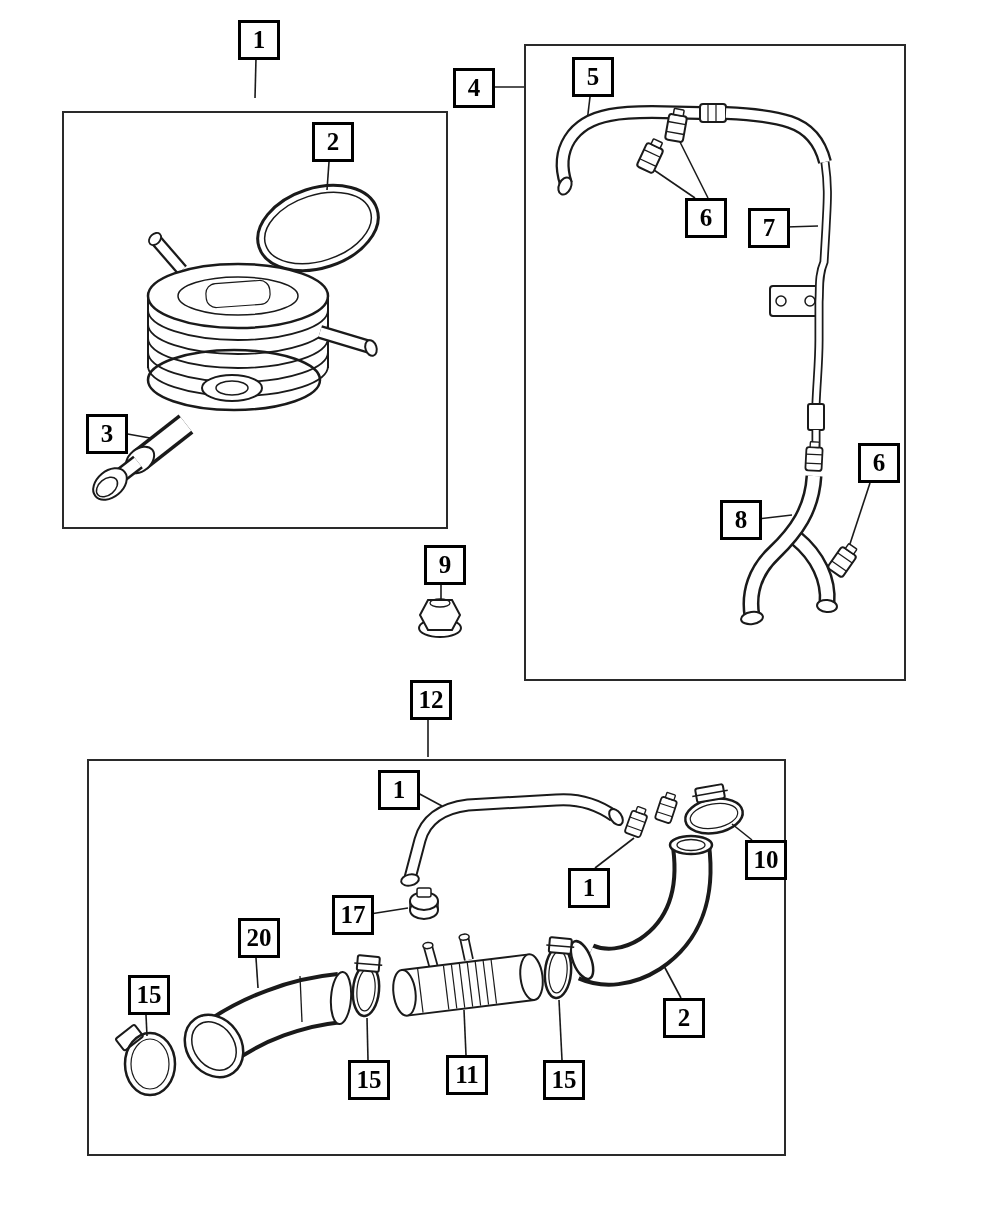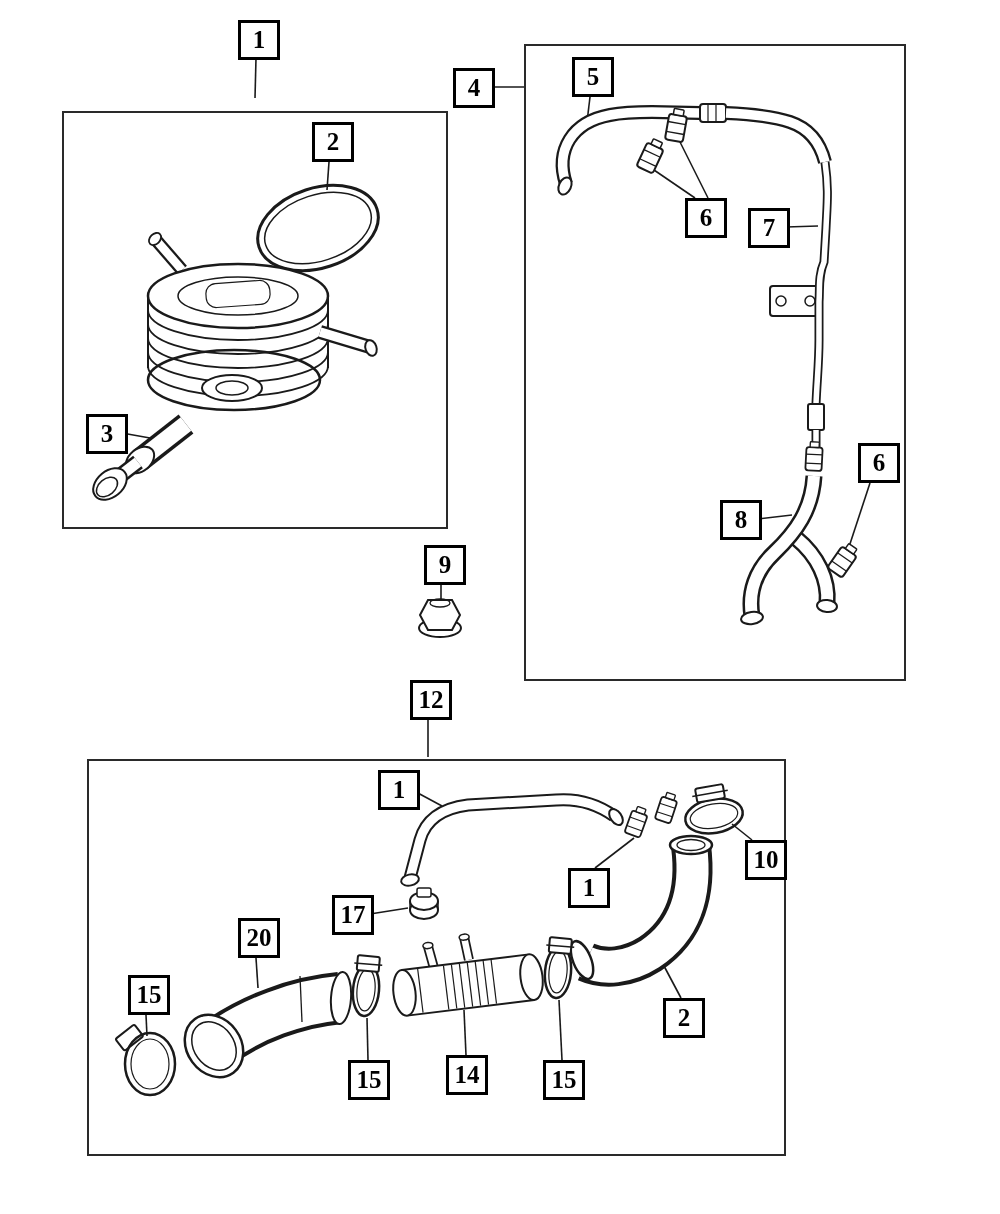--- a/index.html
+++ b/index.html
@@ -252,17 +252,17 @@
   <div class="callout" style="left:720px;top:500px">8</div>
   <div class="callout" style="left:424px;top:545px">9</div>
   <div class="callout" style="left:410px;top:680px">12</div>
   <div class="callout" style="left:378px;top:770px">1</div>
   <div class="callout" style="left:568px;top:868px">1</div>
   <div class="callout" style="left:745px;top:840px">10</div>
   <div class="callout" style="left:663px;top:998px">2</div>
   <div class="callout" style="left:128px;top:975px">15</div>
   <div class="callout" style="left:348px;top:1060px">15</div>
   <div class="callout" style="left:543px;top:1060px">15</div>
-  <div class="callout" style="left:446px;top:1055px">14</div>
+  <div class="callout" style="left:446px;top:1055px">11</div>
   <div class="callout" style="left:332px;top:895px">17</div>
   <div class="callout" style="left:238px;top:918px">20</div>
 
 </div>
 
 </body></html>

